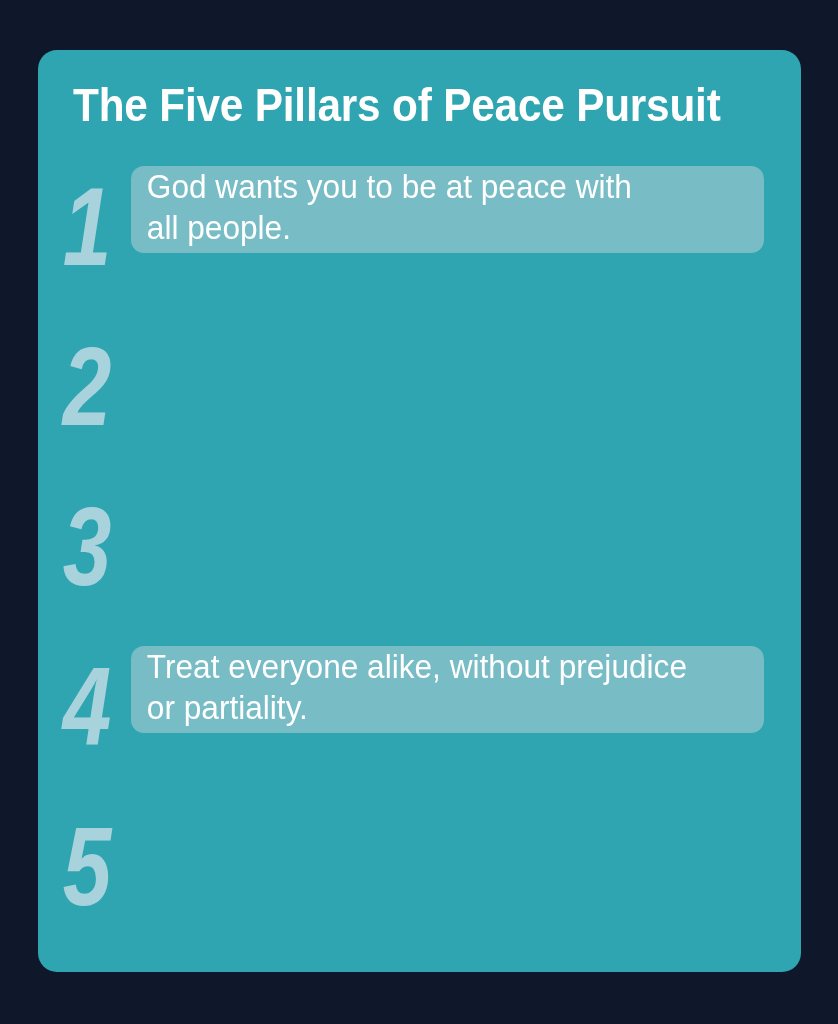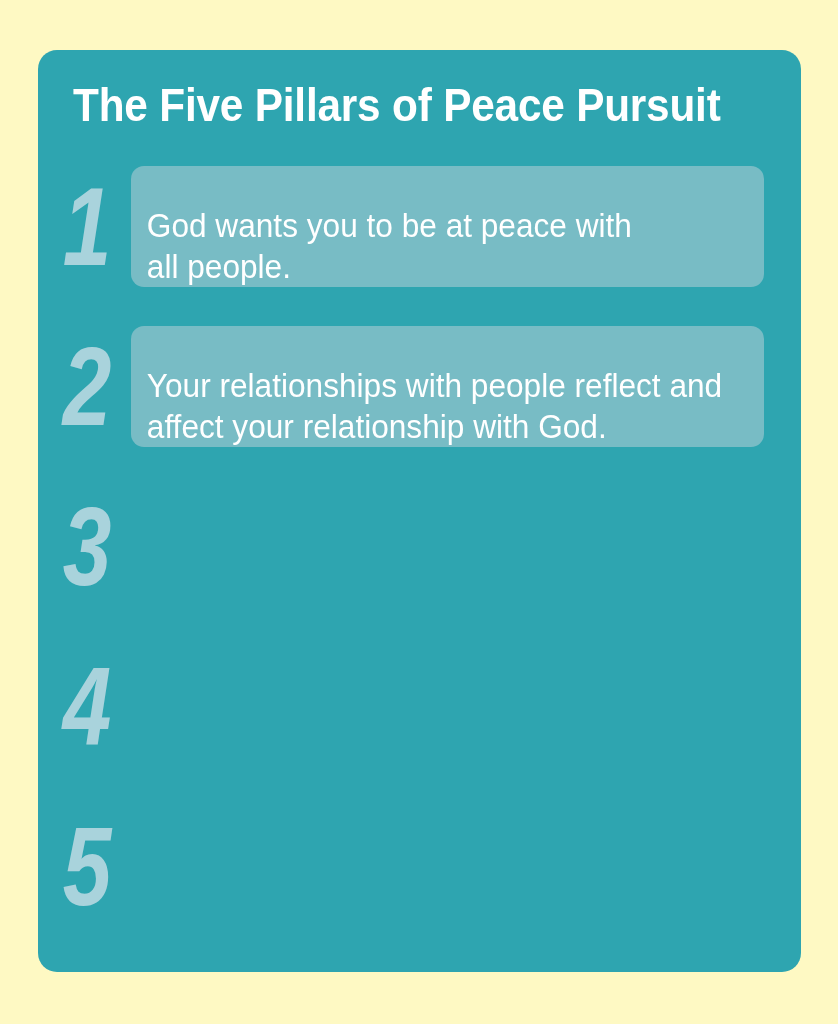--- a/index.html
+++ b/index.html
@@ -11,21 +11,21 @@
     width: 838px;
     height: 1024px;
     overflow: hidden;
     font-family: "Liberation Sans", "DejaVu Sans", sans-serif;
   }
 
   #infographic {
     position: relative;
     width: 838px;
     height: 1024px;
-    background: #fef9c3;
+    background: #0f172a;
   }
 
   
   .panel {
     position: absolute;
     left: 38px;
     top: 50px;
     width: 763px;
     height: 922px;
     background: #2ea5b0;
@@ -81,27 +81,27 @@
     transform: scaleX(0.78);
     transform-origin: center center;
     user-select: none;
   }
 
   .row-card {
     position: absolute;
     left: 93px;
     top: 0;
     width: 633px;
-    height: 121px;
+    height: 87px;
     background: #78bcc5;
     border-radius: 13px;
     box-sizing: border-box;
     display: flex;
     flex-direction: column;
-    justify-content: flex-end;
+    justify-content: flex-start;
   }
 
   .row-text {
     padding: 0 14px 0 17px;
     color: #ffffff;
     font-family: "Liberation Sans Narrow", "Liberation Sans", "DejaVu Sans Condensed", sans-serif;
     font-weight: normal;
     font-size: 34px;
     line-height: 41px;
     letter-spacing: 0px;
@@ -125,34 +125,34 @@
         <div class="row-card">
           <div class="row-text">
             <span class="ln">God wants you to be at peace with</span>
             <span class="ln">all people.</span>
           </div>
         </div>
       </div>
 
       <div class="row">
         <div class="row-number">2</div>
-        <div class="row-card">
-          <div class="row-text">
-            <span class="ln">Your relationships with people reflect and</span>
-            <span class="ln">affect your relationship with God.</span>
-          </div>
-        </div>
       </div>
 
       <div class="row">
         <div class="row-number">3</div>
       </div>
 
       <div class="row">
         <div class="row-number">4</div>
+        <div class="row-card">
+          <div class="row-text">
+            <span class="ln">Treat everyone alike, without prejudice</span>
+            <span class="ln">or partiality.</span>
+          </div>
+        </div>
       </div>
 
       <div class="row">
         <div class="row-number">5</div>
       </div>
 
     </div>
   </div>
 </div>
 

